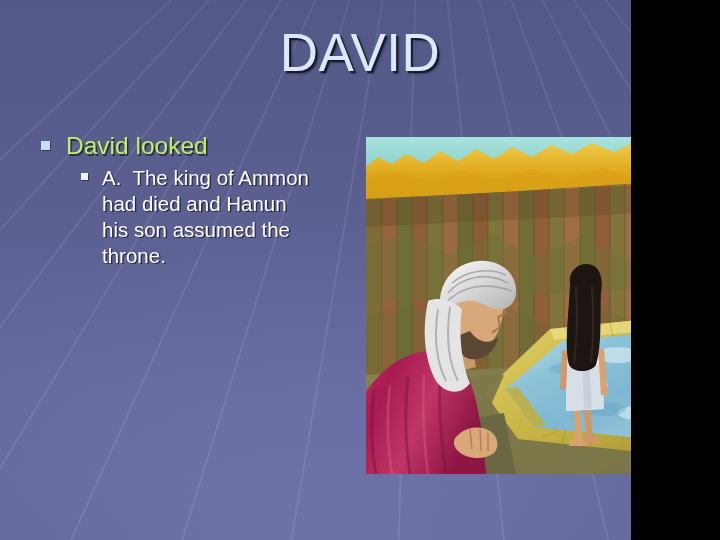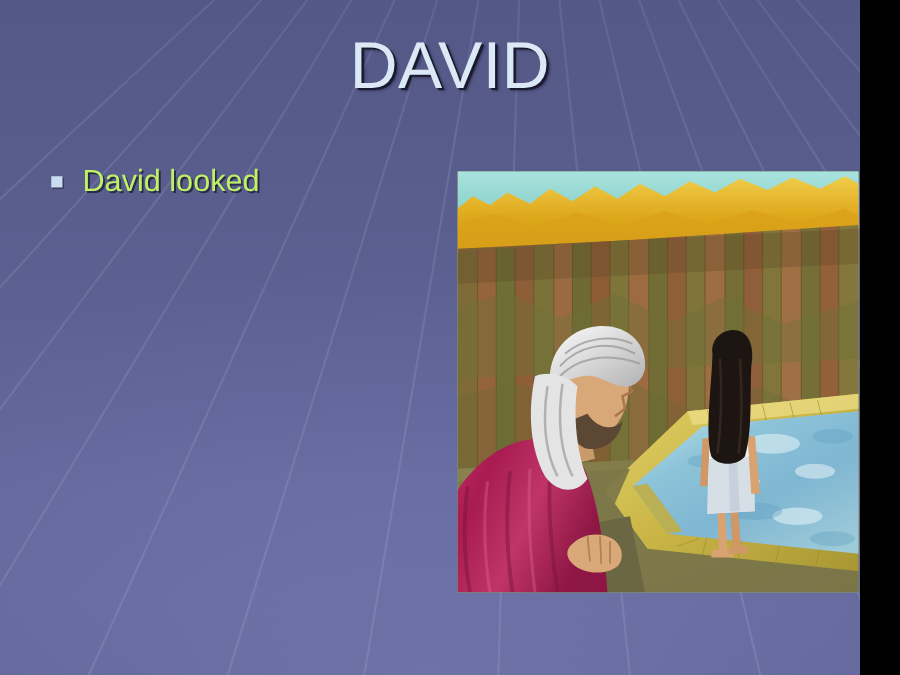--- a/index.html
+++ b/index.html
@@ -3,21 +3,21 @@
 <meta charset="utf-8">
 <title>DAVID</title>
 <style>
   html, body {
     margin: 0;
     padding: 0;
     background: #000;
   }
   .slide {
     position: relative;
-    width: 688px;
+    width: 631px;
     height: 540px;
     overflow: hidden;
     background: #646a9c;
     font-family: "Liberation Sans", sans-serif;
   }
 
   
   .bg-base {
     position: absolute;
     inset: 0;
@@ -217,20 +217,29 @@
     <span class="title-text">DAVID</span>
   </div>
 
   <div class="body-block">
 
     <div class="lvl1">
       <span class="bullet"></span>
       <span>David looked</span>
     </div>
 
+    <div class="lvl2-wrap">
+      <div class="lvl2">
+        <span class="bullet"></span>
+        <span class="ln">A.  The king of Ammon</span>
+        <span class="ln">had died and Hanun</span>
+        <span class="ln">his son assumed the</span>
+        <span class="ln">throne.</span>
+      </div>
+    </div>
 
   </div>
 
   <div class="picture">
     <svg viewBox="0 0 321 337" xmlns="http://www.w3.org/2000/svg">
       <defs>
         <linearGradient id="sky" x1="0" y1="0" x2="0" y2="1">
           <stop offset="0%" stop-color="#a9e3dd"></stop>
           <stop offset="100%" stop-color="#7fc9c4"></stop>
         </linearGradient>

